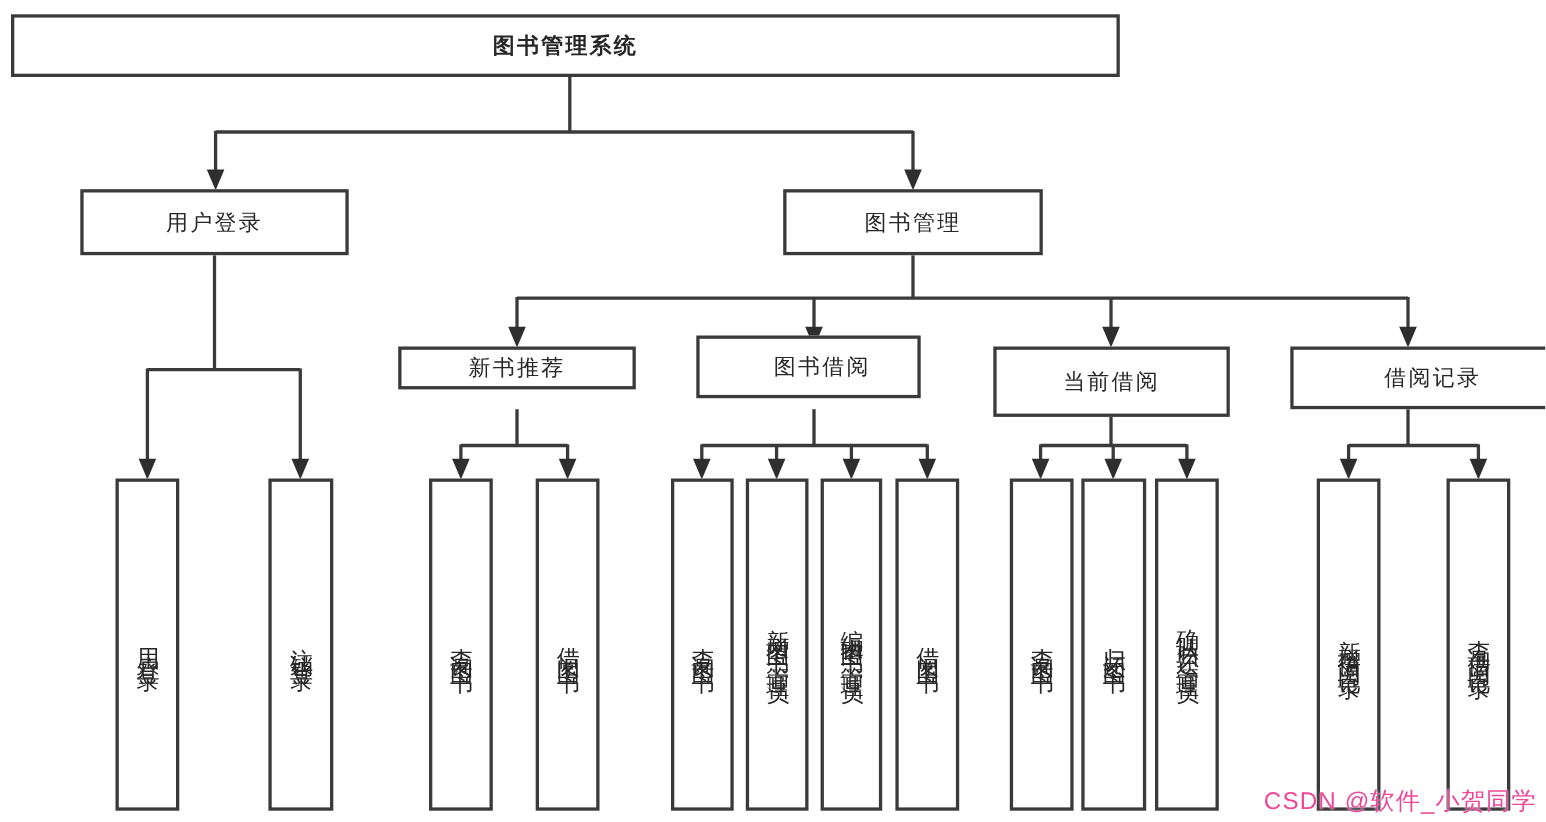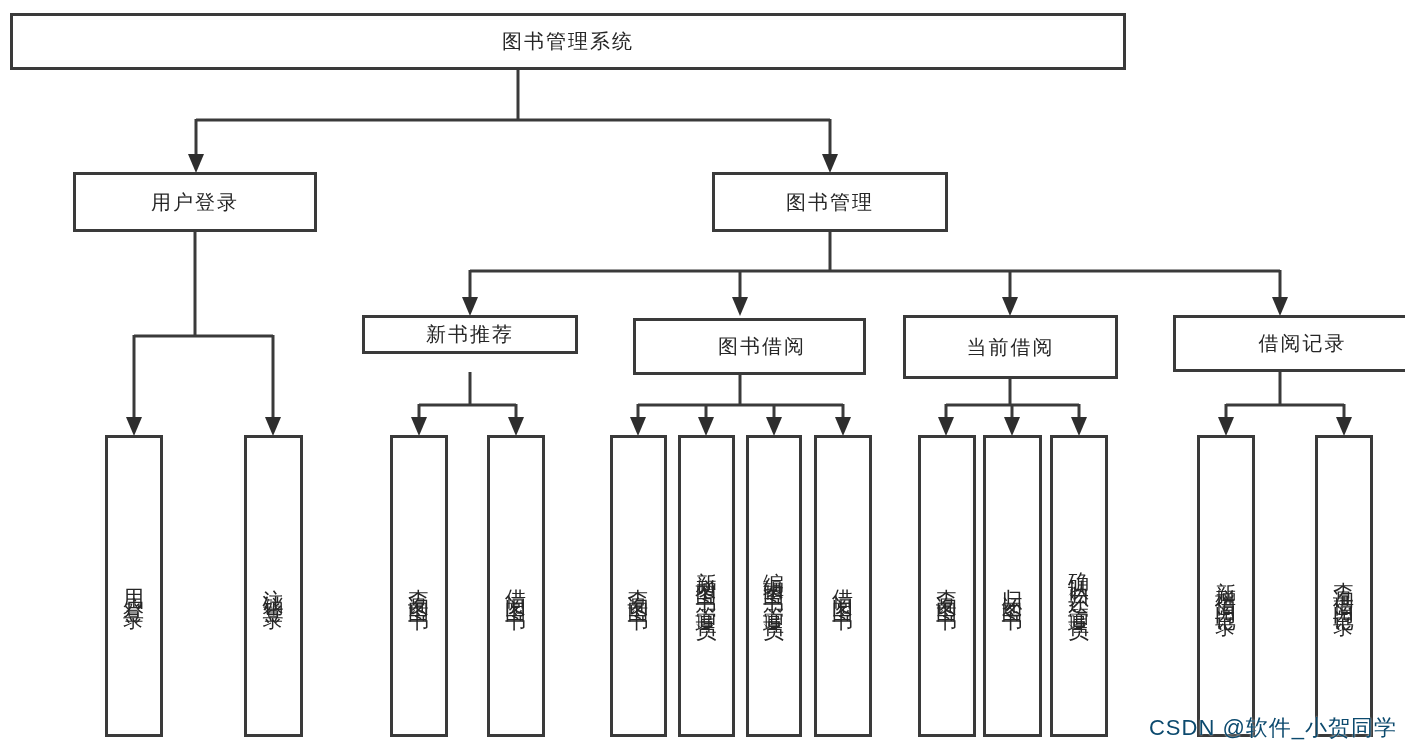--- a/index.html
+++ b/index.html
@@ -25,21 +25,21 @@
     text-orientation:mixed;
     font-size:21px;
     line-height:1.1;
     letter-spacing:7px;
     white-space:nowrap;
   }
   .watermark {
     position:absolute;
     right:8px; bottom:4px;
     font-size:22px;
-    color:#0c4a6e;
+    color:#ec4899;
     letter-spacing:1px;
     z-index:6;
     text-shadow:0 0 2px #ffffff;
   }
 </style>
 </head>
 <body>
 
 <div class="canvas">
 
@@ -105,27 +105,27 @@
       <use href="#ah" transform="translate(774,436)"></use>
       <use href="#ah" transform="translate(843,436)"></use>
       <use href="#ah" transform="translate(946,436)"></use>
       <use href="#ah" transform="translate(1012,436)"></use>
       <use href="#ah" transform="translate(1079,436)"></use>
       <use href="#ah" transform="translate(1226,436)"></use>
       <use href="#ah" transform="translate(1344,436)"></use>
     </g>
   </svg>
 
-  <div class="node h" style="left:10px; top:13px; width:1116px; height:57px;">图书管理系统</div>
+  <div class="node h" style="left:10px; top:13px; width:1008px; height:57px;font-weight:bold;">图书管理系统</div>
 
   <div class="node h" style="left:73px; top:172px; width:244px; height:60px;">用户登录</div>
   <div class="node h" style="left:712px; top:172px; width:236px; height:60px;text-align:right;">图书管理</div>
 
   <div class="node h" style="left:362px; top:315px; width:216px; height:39px;">新书推荐</div>
-  <div class="node h" style="left:633px; top:318px; width:233px; height:57px;padding-left:25px;">图书借阅</div>
+  <div class="node h" style="left:633px; top:305px; width:204px; height:57px;padding-left:25px;">图书借阅</div>
   <div class="node h" style="left:903px; top:315px; width:215px; height:64px;">当前借阅</div>
   <div class="node h" style="left:1173px; top:315px; width:259px; height:57px;">借阅记录</div>
 
   <div class="node v" style="left:105px; top:435px; width:58px; height:302px;">
     <span>用户登录</span>
   </div>
   <div class="node v" style="left:244px; top:435px; width:59px; height:302px;">
     <span>注销登录</span>
   </div>
 

